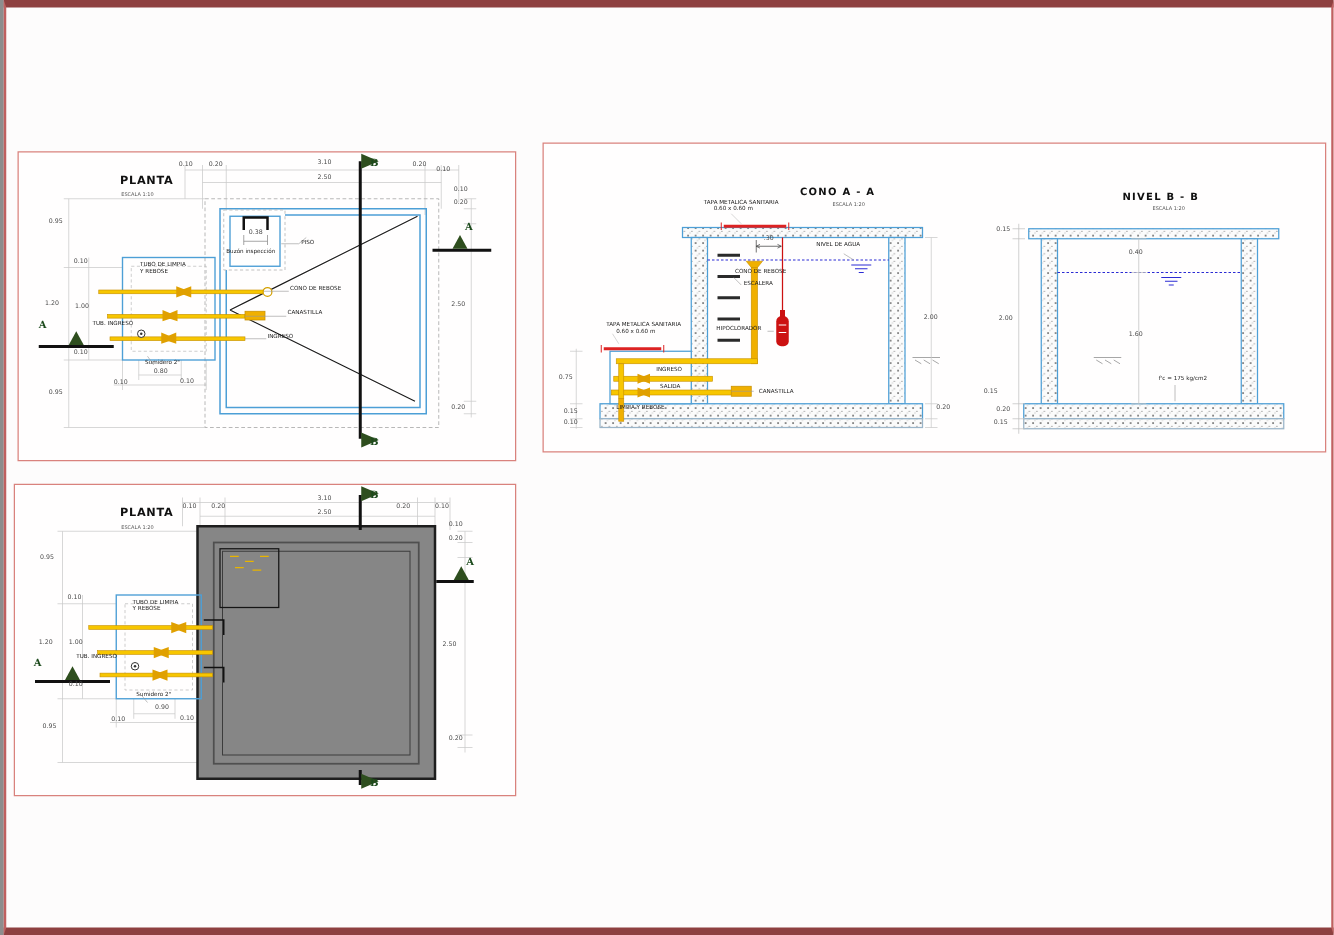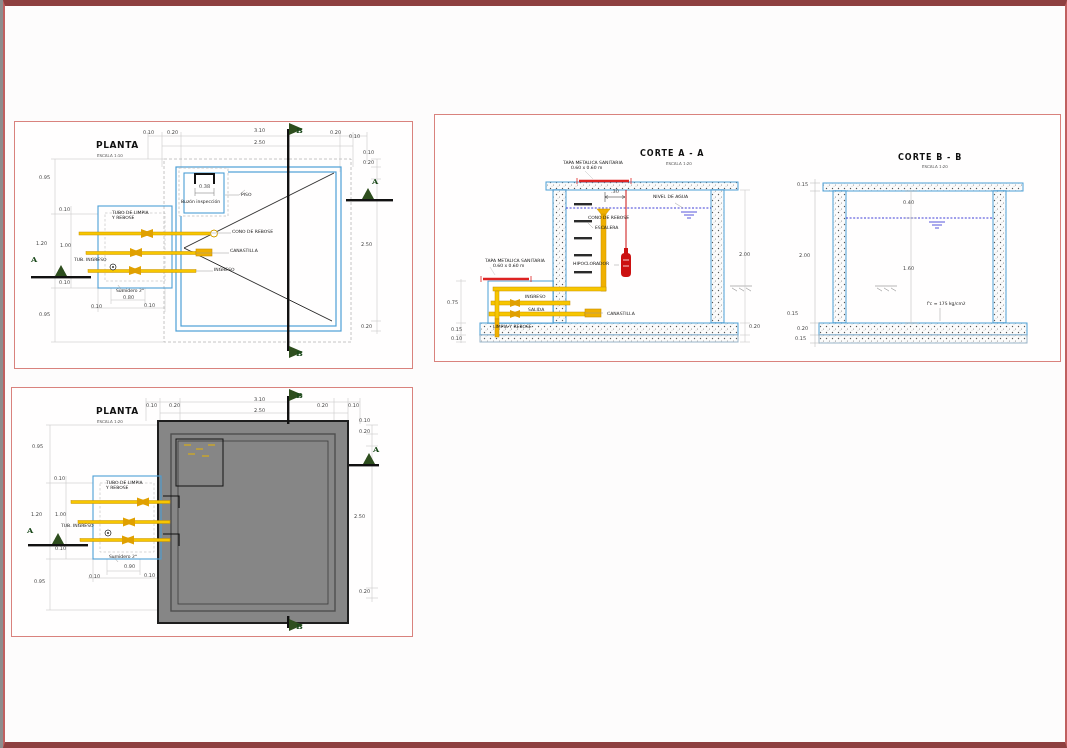--- a/index.html
+++ b/index.html
@@ -222,41 +222,41 @@
     </g>
     <g stroke="#2b2bd4" stroke-width="0.9" fill="none">
       <path d="M411,103 H558" stroke-dasharray="2,1.6"></path>
       <path d="M494,107 H510 M497,110 H507 M500,113 H504" stroke-width="0.8"></path>
     </g>
     <g stroke="#c0c0c0" stroke-width="0.6" fill="none">
       <path d="M476,76 V208 M470,103 H482 M470,76 H482 M470,208 H482"></path>
       <path d="M380,64 V232 M375,68 H385 M375,76 H385 M375,208 H385 M375,220 H385 M375,228 H385"></path>
     </g>
   </svg>
-  <span class="lb ttl2" style="left:205px;top:34px">CORTE  A  -  A</span>
+  <span class="lb ttl2" style="left:205px;top:34px">CONO  A  -  A</span>
   <span class="lb sc" style="left:231px;top:46px">ESCALA 1:20</span>
   <span class="lb t4" style="left:128px;top:45px">TAPA METALICA SANITARIA</span>
   <span class="lb t4" style="left:136px;top:50px">0.60 x 0.60 m</span>
   <span class="lb t4" style="left:218px;top:79px">NIVEL DE AGUA</span>
   <span class="lb t4" style="left:153px;top:100px">CONO DE REBOSE</span>
   <span class="lb t4" style="left:160px;top:110px">ESCALERA</span>
   <span class="lb t4" style="left:138px;top:146px">HIPOCLORADOR</span>
   <span class="lb t" style="left:176px;top:74px">.30</span>
   <span class="lb t4" style="left:90px;top:179px">INGRESO</span>
   <span class="lb t4" style="left:93px;top:192px">SALIDA</span>
   <span class="lb t4" style="left:58px;top:209px">LIMPIA Y REBOSE</span>
   <span class="lb t4" style="left:172px;top:196px">CANASTILLA</span>
   <span class="lb t4" style="left:50px;top:143px">TAPA METALICA SANITARIA</span>
   <span class="lb t4" style="left:58px;top:148px">0.60 x 0.60 m</span>
   <span class="lb t" style="left:12px;top:185px">0.75</span>
   <span class="lb t" style="left:16px;top:212px">0.15</span>
   <span class="lb t" style="left:16px;top:221px">0.10</span>
   <span class="lb t" style="left:304px;top:137px">2.00</span>
   <span class="lb t" style="left:314px;top:209px">0.20</span>
-  <span class="lb ttl2" style="left:463px;top:38px">CORTE  B  -  B</span>
+  <span class="lb ttl2" style="left:463px;top:38px">NIVEL  B  -  B</span>
   <span class="lb sc" style="left:487px;top:49px">ESCALA 1:20</span>
   <span class="lb t" style="left:362px;top:67px">0.15</span>
   <span class="lb t" style="left:468px;top:85px">0.40</span>
   <span class="lb t" style="left:468px;top:151px">1.60</span>
   <span class="lb t" style="left:364px;top:138px">2.00</span>
   <span class="lb t" style="left:352px;top:196px">0.15</span>
   <span class="lb t" style="left:362px;top:211px">0.20</span>
   <span class="lb t" style="left:360px;top:221px">0.15</span>
   <span class="lb t4" style="left:492px;top:186px">f'c = 175 kg/cm2</span>
 </div>

